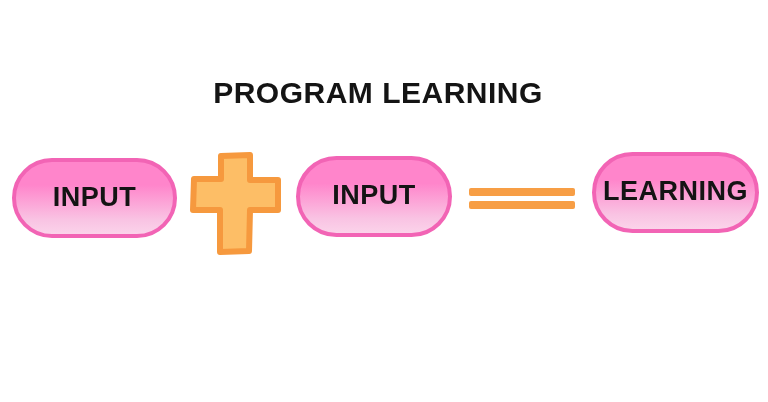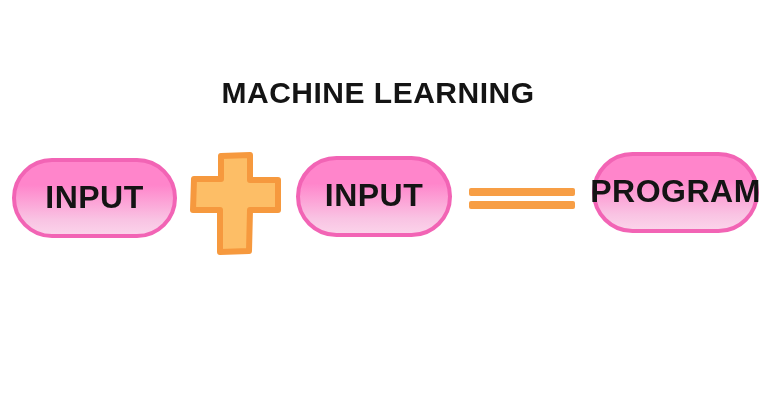--- a/index.html
+++ b/index.html
@@ -34,21 +34,21 @@
     background: linear-gradient(180deg,
       var(--pill-top, #FF85CB) 0%,
       var(--pill-top, #FF85CB) 32%,
       #F9C3E3 80%,
       var(--pill-bottom, #FBD3EA) 100%);
     display: flex;
     align-items: center;
     justify-content: center;
   }
   .pill span {
-    font-size: 32px;
+    font-size: 27px;
     font-weight: bold;
     letter-spacing: 0.5px;
     color: var(--text, #141414);
     transform: translateY(-1px);
   }
   .pill-input   { left: 12px;  top: 158px; width: 165px; height: 80px; }
   .pill-output  { left: 296px; top: 156px; width: 156px; height: 81px; }
   .pill-program { left: 592px; top: 152px; width: 167px; height: 81px; }
   .plus-wrap {
     position: absolute;
@@ -73,21 +73,21 @@
     background: var(--equals-orange, #F79E45);
   }
   .equals .bar-top { top: 0; }
   .equals .bar-bottom { top: 13px; }
 </style>
 </head>
 <body>
 
 <div class="canvas">
 
-  <div class="title">MACHINE LEARNING</div>
+  <div class="title">PROGRAM LEARNING</div>
 
   <div class="pill pill-input">
     <span>INPUT</span>
   </div>
 
   <div class="plus-wrap">
     <svg width="96" height="108" viewBox="0 0 96 108" aria-hidden="true">
       <path d="M 33 6
                L 62 5
                L 62 30
@@ -107,16 +107,16 @@
   <div class="pill pill-output">
     <span>INPUT</span>
   </div>
 
   <div class="equals">
     <div class="bar bar-top"></div>
     <div class="bar bar-bottom"></div>
   </div>
 
   <div class="pill pill-program">
-    <span>PROGRAM</span>
+    <span>LEARNING</span>
   </div>
 
 </div>
 
 </body></html>

